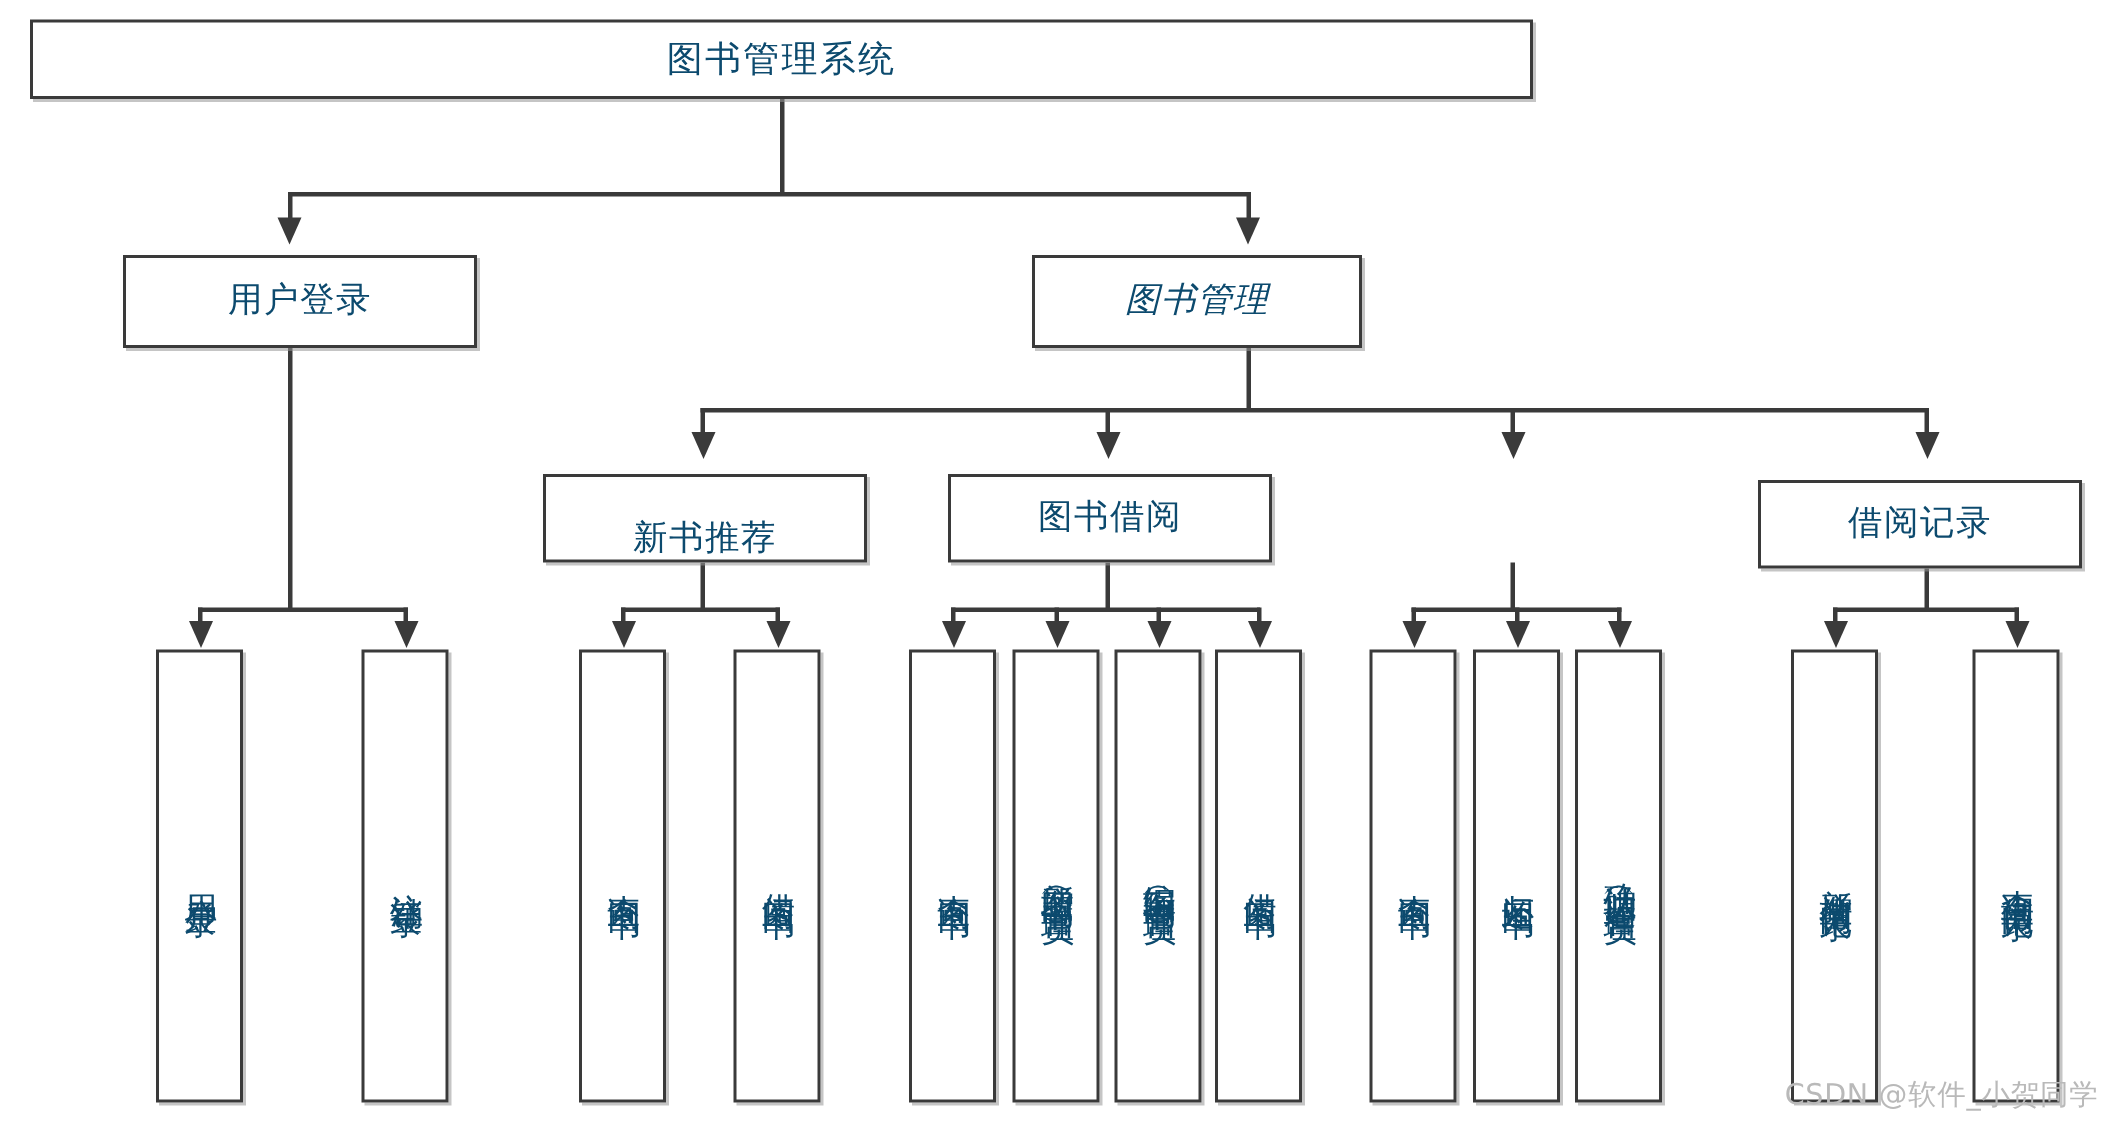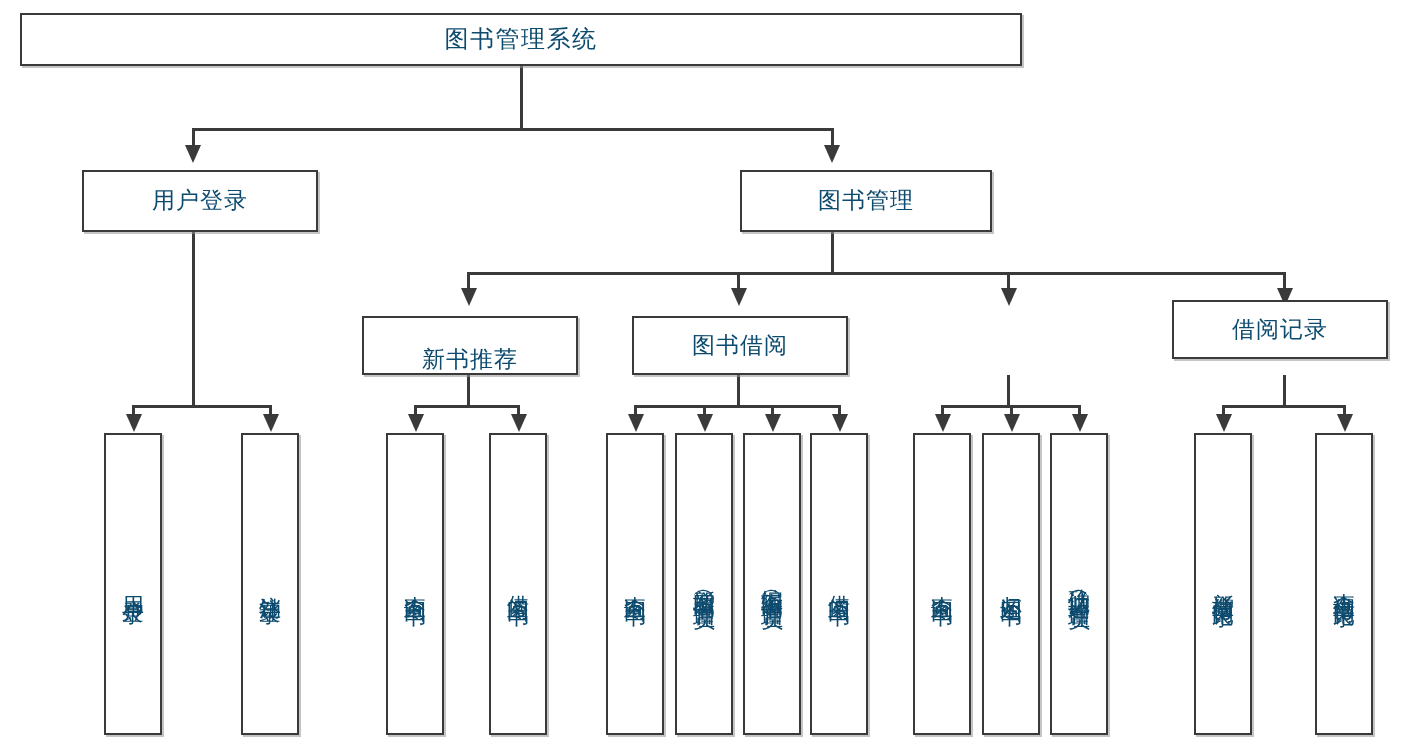--- a/index.html
+++ b/index.html
@@ -152,31 +152,31 @@
   <div class="ln v" style="left:1343px; top:405px; height:12px;"></div>
   <div class="arrow" style="left:1337px; top:414px;"></div>
 
   <div class="node h root" style="left:20px; top:13px; width:1002px; height:53px;">
     <span class="label">图书管理系统</span>
   </div>
 
   <div class="node h" style="left:82px; top:170px; width:236px; height:62px;">
     <span class="label">用户登录</span>
   </div>
-  <div class="node h" style="left:740px; top:170px; width:252px; height:62px;">
+  <div class="node h" style="left:688px; top:170px; width:220px; height:62px;font-style:italic;">
     <span class="label">图书管理</span>
   </div>
 
   <div class="node h" style="left:362px; top:316px; width:216px; height:59px;align-items:flex-end;">
     <span class="label">新书推荐</span>
   </div>
   <div class="node h" style="left:632px; top:316px; width:216px; height:59px;">
     <span class="label">图书借阅</span>
   </div>
-  <div class="node h" style="left:1172px; top:300px; width:216px; height:59px;">
+  <div class="node h" style="left:1172px; top:320px; width:216px; height:59px;">
     <span class="label">借阅记录</span>
   </div>
 
   <div class="node v" style="left:104px; top:433px; width:58px; height:302px;">
     <span class="label">用户登录</span>
   </div>
   <div class="node v" style="left:241px; top:433px; width:58px; height:302px;">
     <span class="label">注销登录</span>
   </div>
 
@@ -210,14 +210,15 @@
     <span class="label">确认归还（管理员）</span>
   </div>
 
   <div class="node v" style="left:1194px; top:433px; width:58px; height:302px;">
     <span class="label">新增借阅记录</span>
   </div>
   <div class="node v" style="left:1315px; top:433px; width:58px; height:302px;">
     <span class="label">查询借阅记录</span>
   </div>
 
+  <div id="watermark">CSDN @软件_小贺同学</div>
 
 </div>
 
 </body></html>

